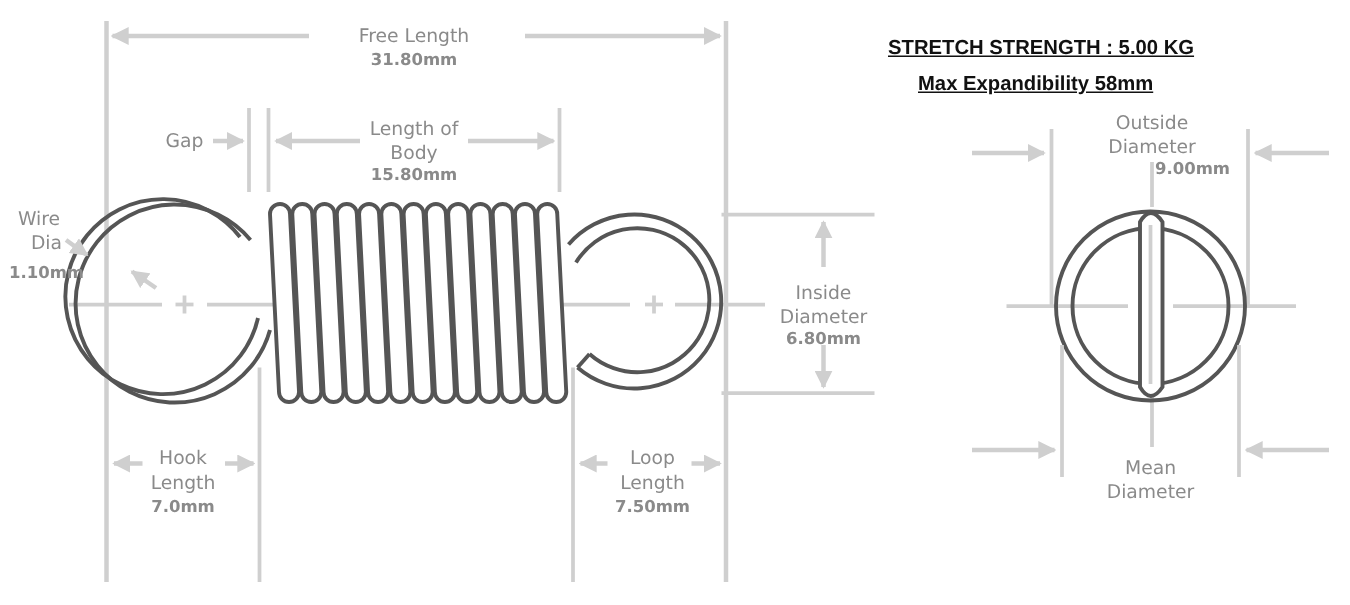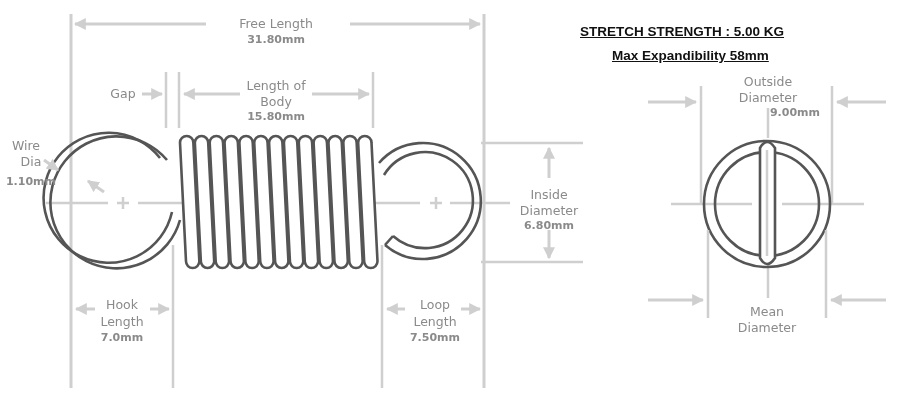--- a/index.html
+++ b/index.html
@@ -155,14 +155,14 @@
 
     <line class="dimthin" x1="708" y1="230" x2="708" y2="318"></line>
     <line class="dimthin" x1="826" y1="230" x2="826" y2="318"></line>
     <line class="dim" x1="648" y1="300" x2="703" y2="300" marker-end="url(#ah)"></line>
     <line class="dim" x1="886" y1="300" x2="831" y2="300" marker-end="url(#ah)"></line>
     <text class="lbl" x="767" y="316" text-anchor="middle">Mean</text>
     <text class="lbl" x="767" y="332" text-anchor="middle">Diameter</text>
   </g>
 </svg>
 
-<div class="spec" style="left:580px; top:24px;text-align:center;">STRETCH STRENGTH : 5.00 KG</div>
+<div class="spec" style="left:592px; top:24px;text-align:center;">STRETCH STRENGTH : 5.00 KG</div>
 <div class="spec" style="left:612px; top:48px;">Max Expandibility 58mm</div>
 
 </body></html>

